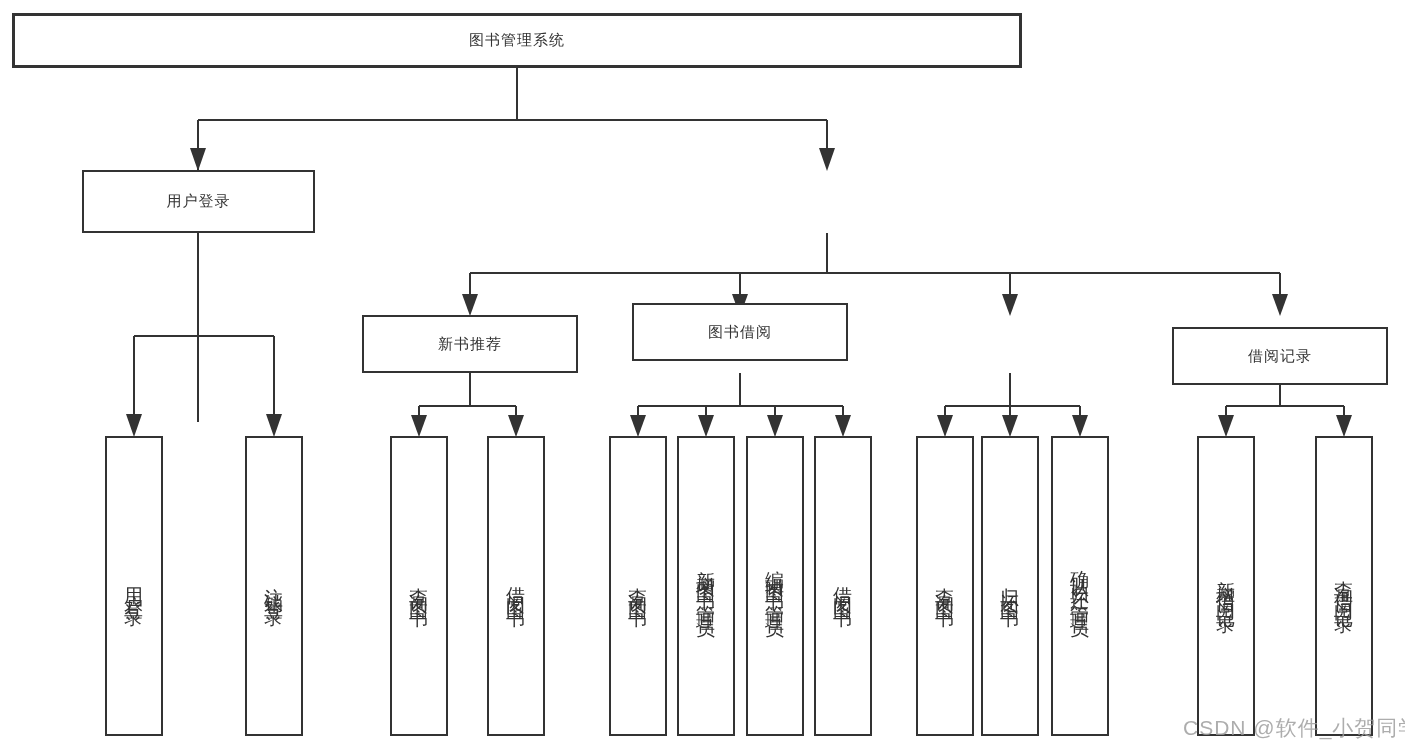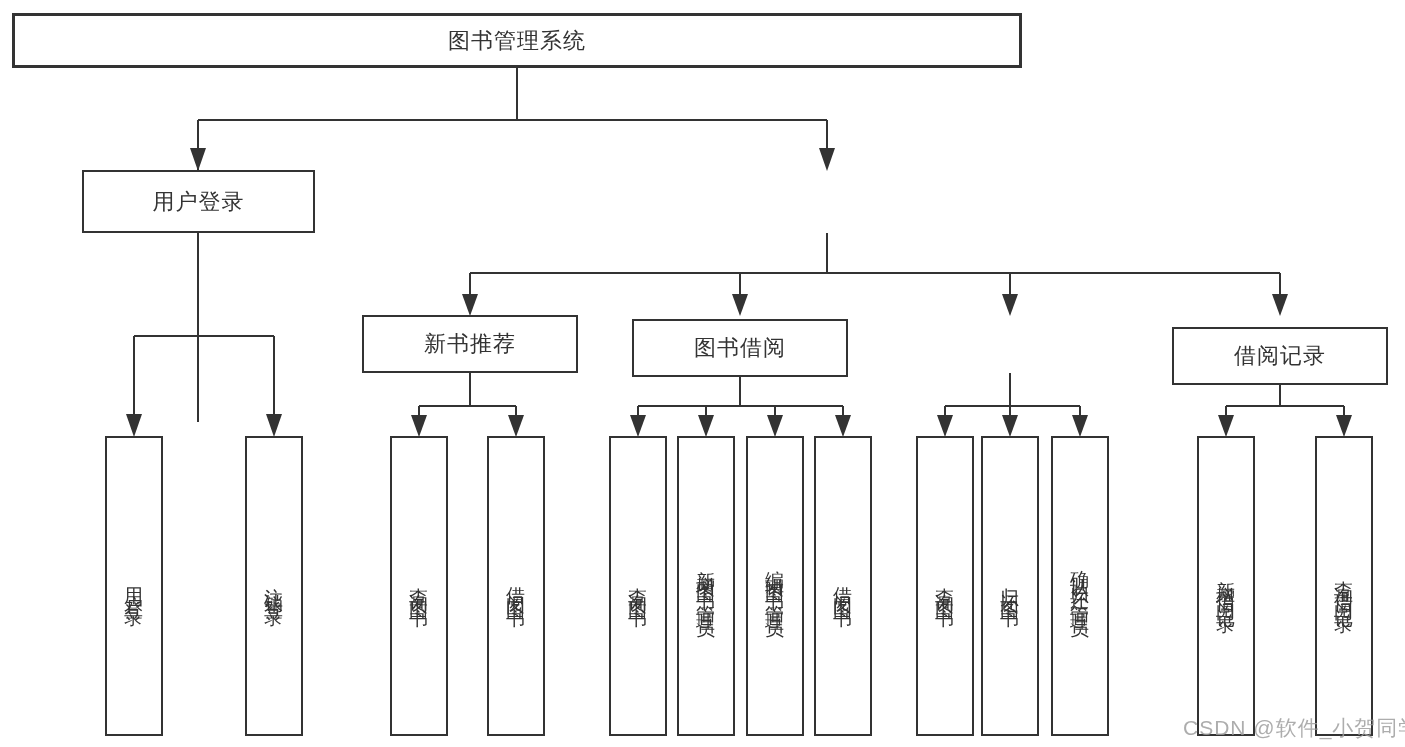--- a/index.html
+++ b/index.html
@@ -19,21 +19,21 @@
     position: absolute;
     box-sizing: border-box;
     border: 2px solid #333333;
     background: #ffffff;
     display: flex;
     align-items: center;
     justify-content: center;
     color: #333333;
   }
   .node.h-label {
-    font-size: 22px;
+    font-size: 15px;
     letter-spacing: 1px;
   }
   .node.root-box { border-width: 3px; }
   .node.leaf {
     width: 58px;
     top: 436px;
     height: 300px;
     font-size: 19px;
   }
   .leaf .v-text {
@@ -129,21 +129,21 @@
     <span>图书管理系统</span>
   </div>
 
   <div class="node h-label" style="left:82px; top:170px; width:233px; height:63px;">
     <span>用户登录</span>
   </div>
 
   <div class="node h-label" style="left:362px; top:315px; width:216px; height:58px;">
     <span>新书推荐</span>
   </div>
-  <div class="node h-label" style="left:632px; top:319px; width:216px; height:58px;">
+  <div class="node h-label" style="left:632px; top:303px; width:216px; height:58px;">
     <span>图书借阅</span>
   </div>
   <div class="node h-label" style="left:1172px; top:315px; width:216px; height:58px;margin-top:12px;">
     <span>借阅记录</span>
   </div>
 
   <div class="node leaf" style="left:105px;">
     <span class="v-text">用户登录</span>
   </div>
   <div class="node leaf" style="left:245px;">

